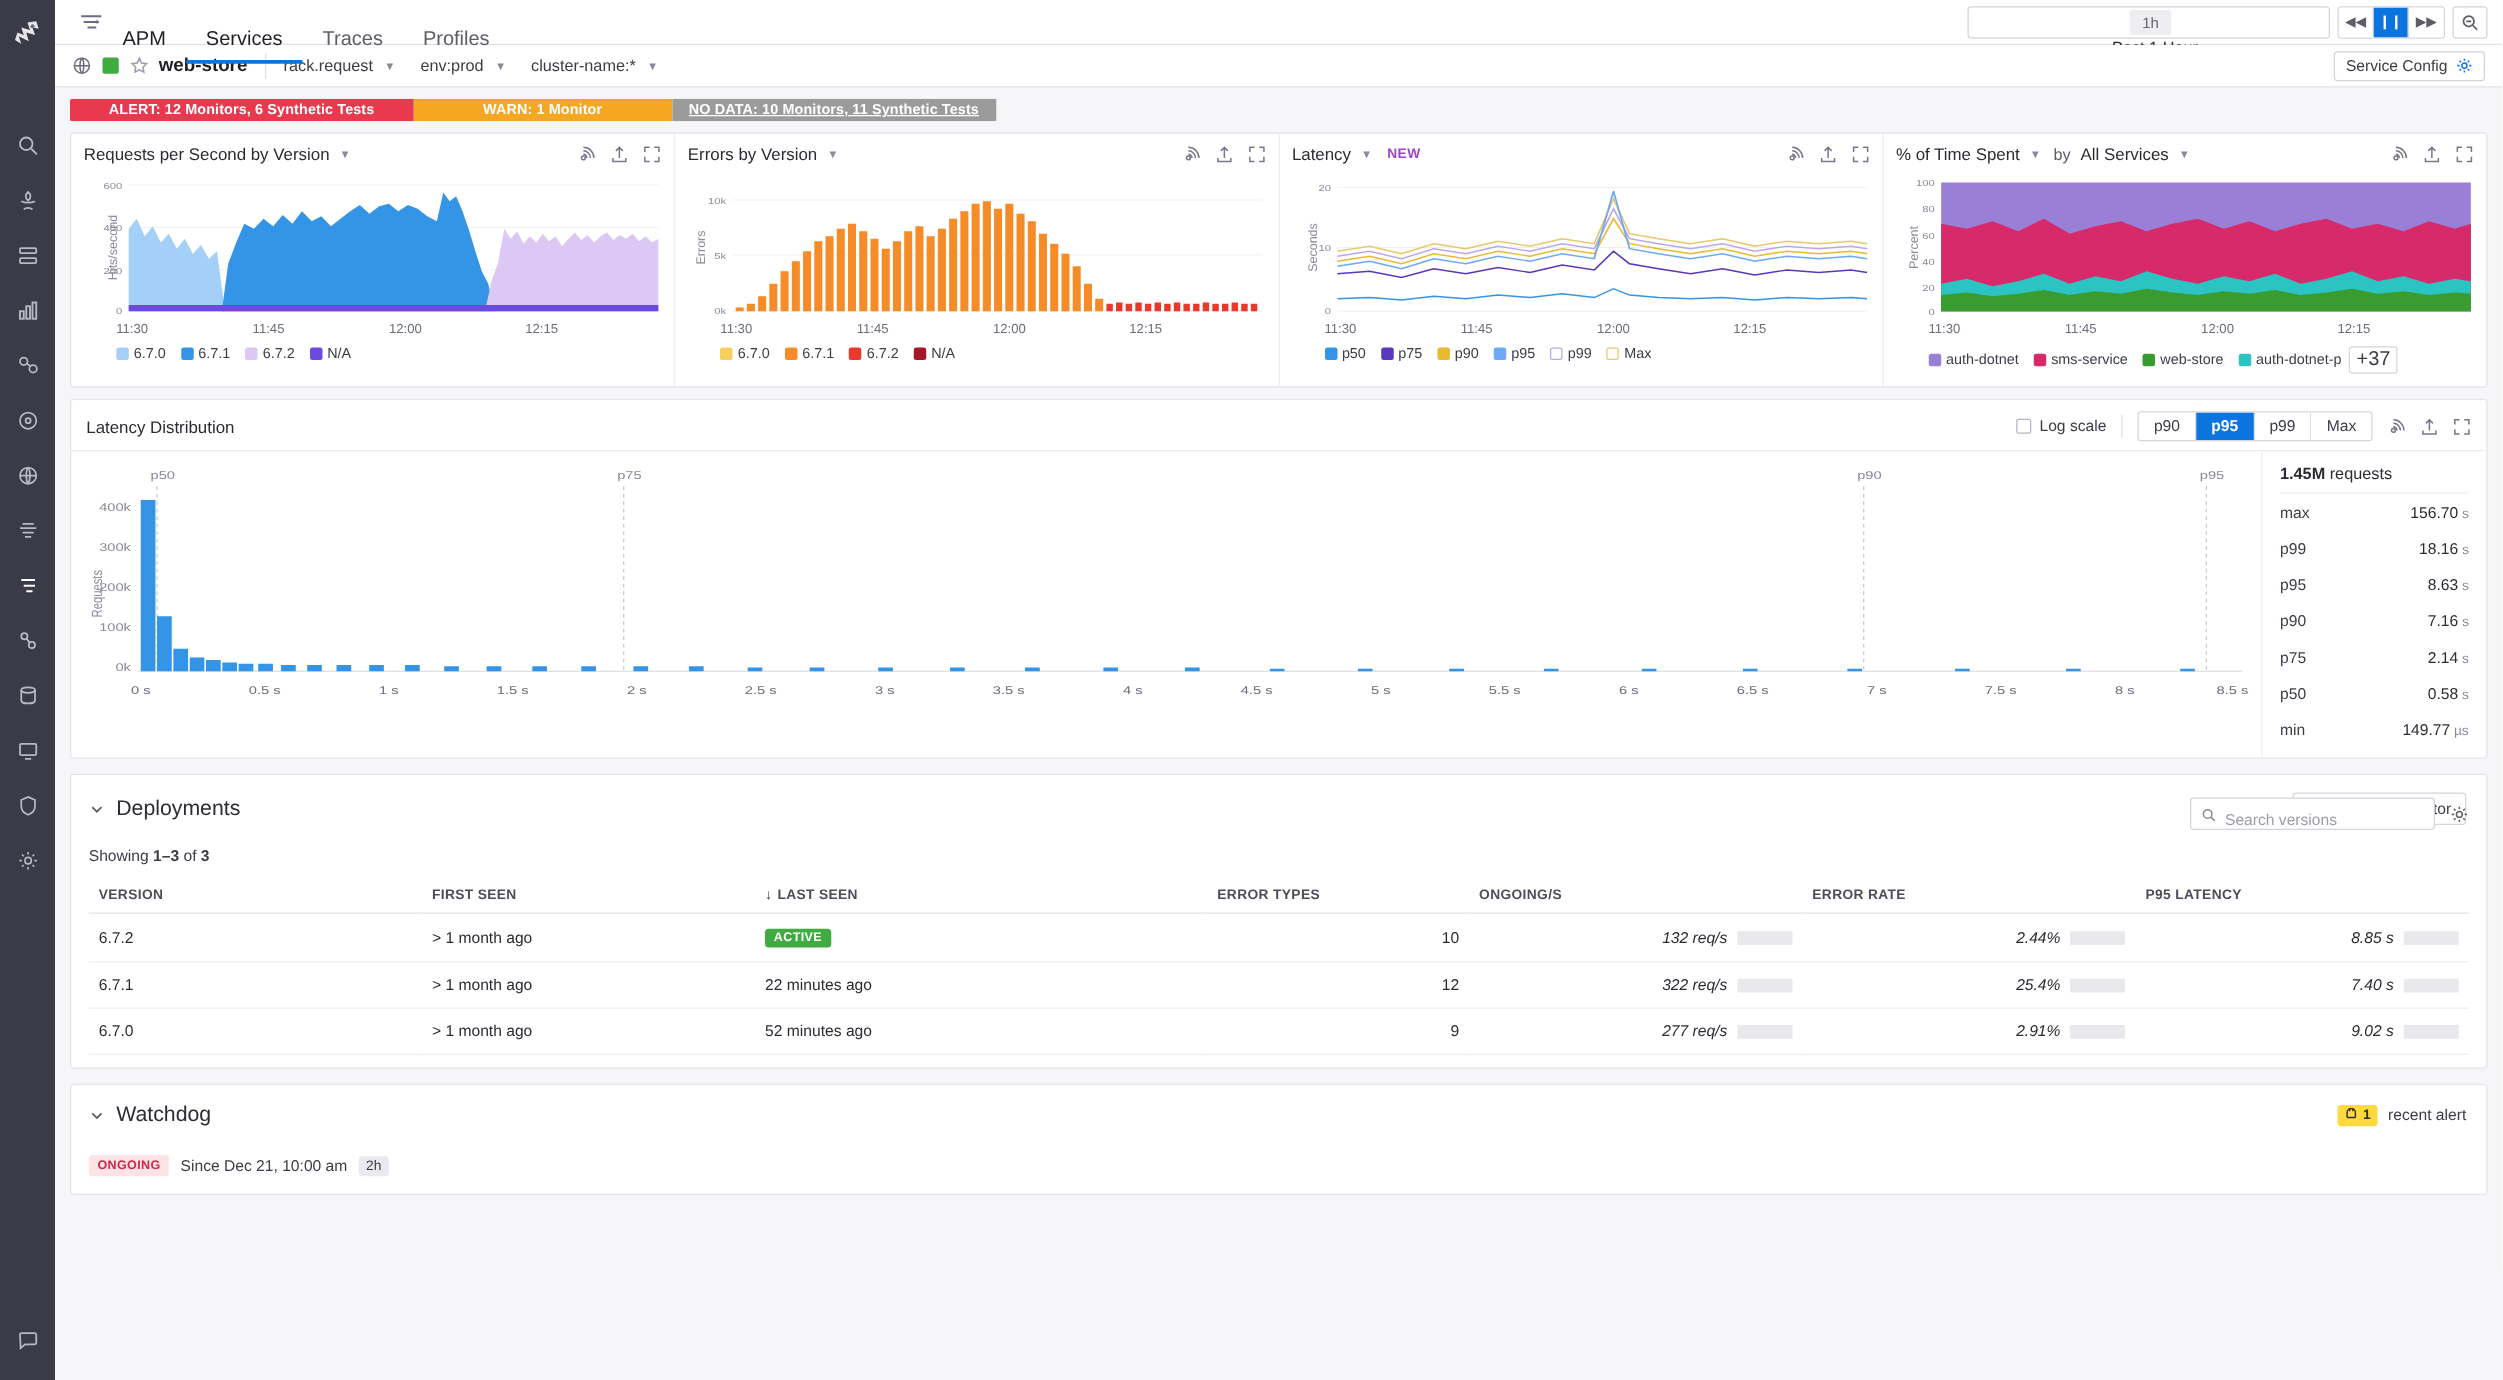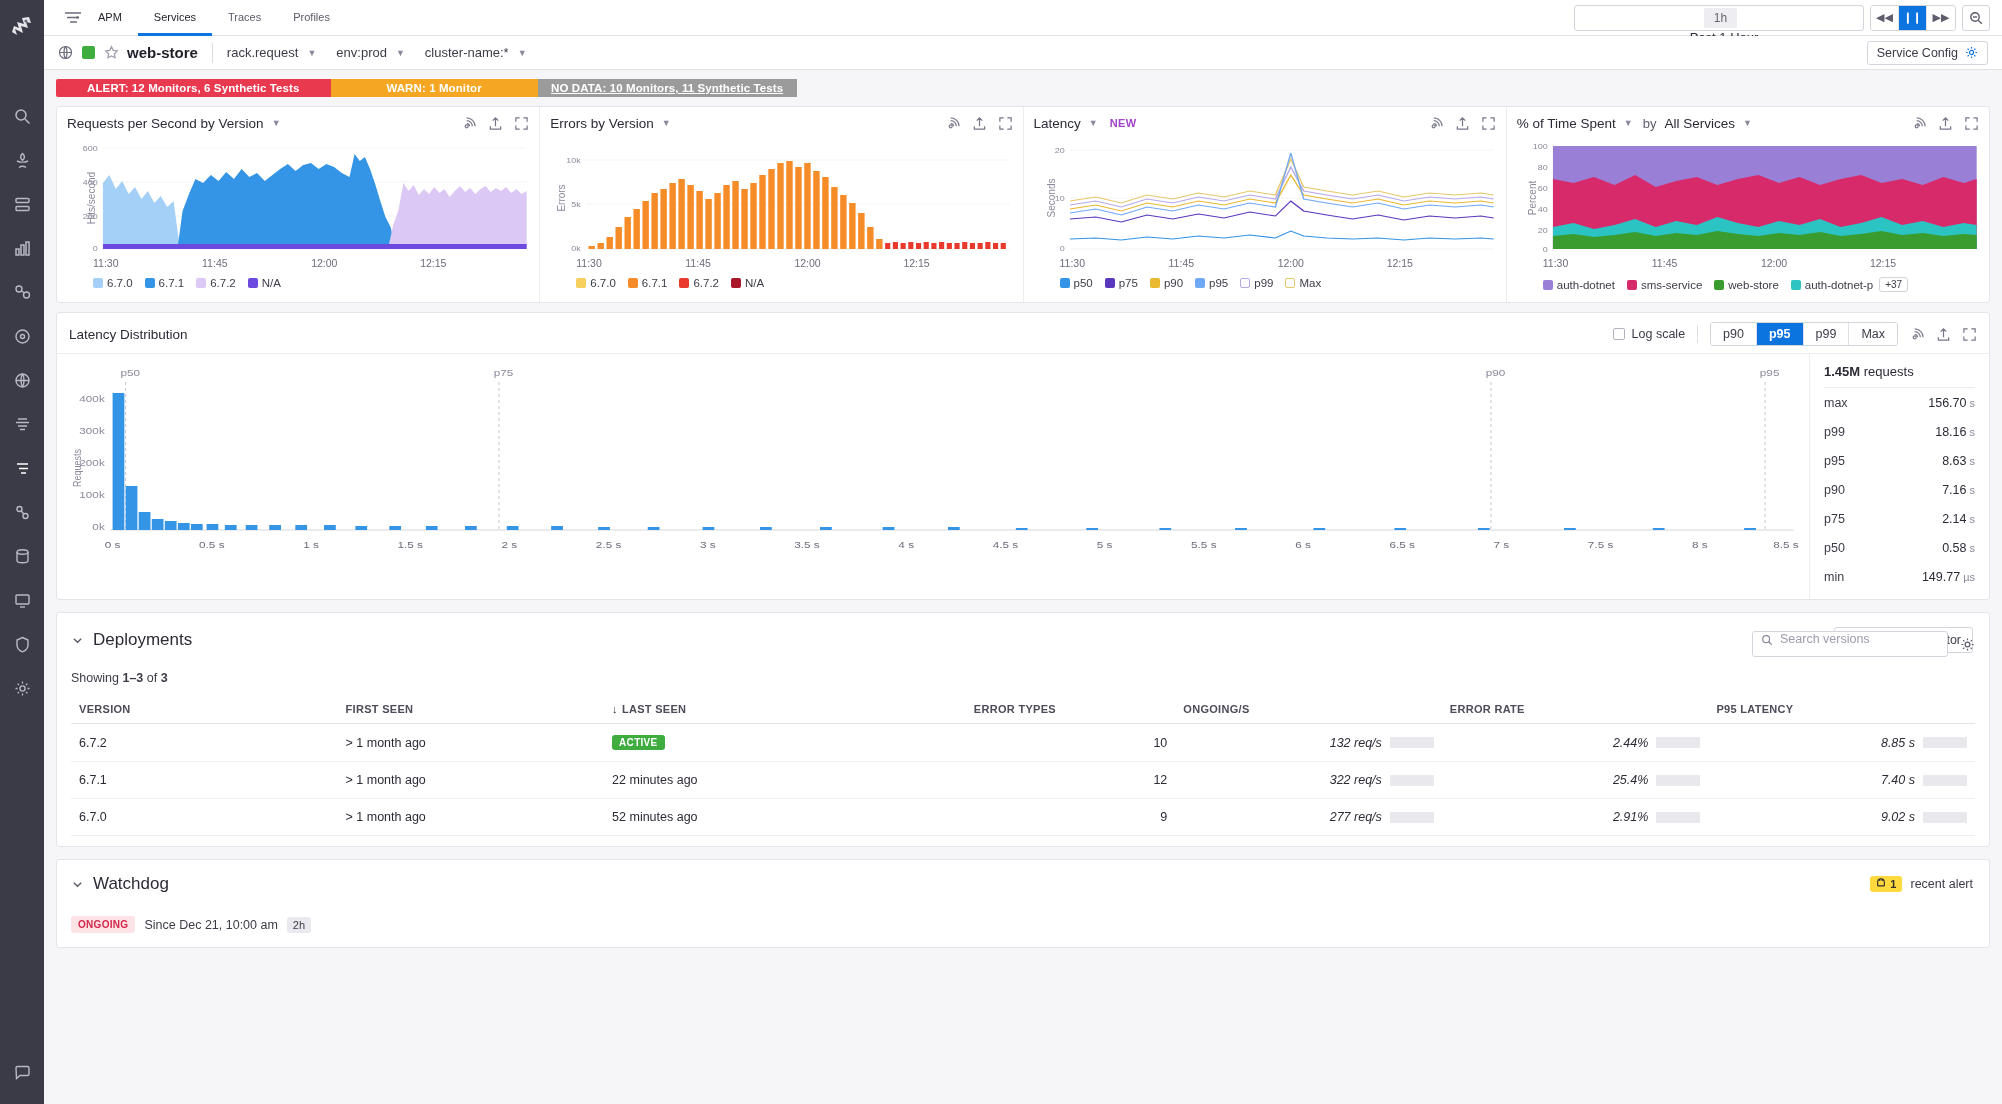--- a/index.html
+++ b/index.html
@@ -37,22 +37,22 @@
 
   
   .topnav {
     height: 36px; flex: 0 0 36px; background: #fff;
     border-bottom: 1px solid #e1e1e6;
     display: flex; align-items: stretch; padding-left: 10px;
   }
   .apm-icon { display: flex; align-items: center; padding: 0 10px; color: #6c6c7c; }
   .nav-tab {
     display: flex; align-items: center; padding: 0 16px;
-    font-size: 11px; color: #5c5c6b; cursor: pointer;
-    border-bottom: 3px solid transparent; position: relative; top: 1px;
+    font-size: 16px; color: #5c5c6b; cursor: pointer;
+    border-bottom: 3px solid transparent; position: relative; top: 16px;
   }
   .nav-tab.active { color: #1f1f28; border-bottom-color: #0b74de; }
   .nav-right { margin-left: auto; display: flex; align-items: center; gap: 6px; padding-right: 12px; }
   .timepicker {
     display: flex; align-items: center; height: 26px;
     border: 1px solid #d4d4dc; border-radius: 3px; background: #fff;
     width: 290px; cursor: pointer; flex-direction: column;
   }
   .tp-badge {
     background: #eeeef2; color: #65656f; font-size: 12px;
@@ -123,21 +123,21 @@
   .p-body { position: relative; height: 118px; }
   .p-body svg { display: block; }
   .p-xaxis { display: flex; font-size: 10.5px; color: #6c6c7c; padding-left: 26px; }
   .p-xaxis span { flex: 1; text-align: left; }
   .p-legend { display: flex; align-items: center; gap: 4px; padding: 8px 0 4px 26px;
               font-size: 11.5px; color: #3c3c48; flex-wrap: nowrap; overflow: hidden; }
   .lg { display: flex; align-items: center; gap: 4px; margin-right: 8px; cursor: pointer; white-space: nowrap; }
   .lg i { width: 10px; height: 10px; border-radius: 2px; display: block; }
   .lg-more {
     border: 1px solid #d4d4dc; border-radius: 3px; padding: 1px 5px;
-    font-size: 10px; color: #3c3c48; cursor: pointer; background: #fff;
+    font-size: 16px; color: #3c3c48; cursor: pointer; background: #fff;
   }
   .axis-label {
     position: absolute; left: -2px; top: 50%;
     transform: translateY(-50%) rotate(-90deg); transform-origin: center;
     font-size: 10px; color: #8a8a9c; white-space: nowrap;
   }
 
   
   .ld-card { background: #fff; border: 1px solid #e4e4ea; border-radius: 3px; margin-top: 9px; }
   .ld-head { display: flex; align-items: center; padding: 9px 12px 7px 12px; }
@@ -171,21 +171,21 @@
   .sect-right { margin-left: auto; display: flex; align-items: center; }
   .pill-btn {
     border: 1px solid #d4d4dc; border-radius: 3px; background: #fff;
     padding: 5px 11px; font-size: 12.5px; color: #3c3c48; cursor: pointer;
   }
   .sect-body { padding: 0 14px 10px 14px; }
   .showing { font-size: 12.5px; color: #3c3c48; padding: 2px 0 12px 0; }
   .showing b { font-weight: bold; }
   .dep-toolbar { display: flex; align-items: center; margin-top: -34px; margin-bottom: 12px; justify-content: flex-end; }
   .search-box {
-    display: flex; align-items: flex-start; gap: 7px; width: 196px; height: 26px;
+    display: flex; align-items: flex-end; gap: 7px; width: 196px; height: 26px;
     border: 1px solid #d4d4dc; border-radius: 3px; padding: 0 8px; background: #fff;
   }
   .search-box input { border: none; outline: none; font-size: 12.5px; width: 100%;
                       font-family: "Liberation Sans", sans-serif; color: #2b2b36; background: transparent; }
   .search-box input::placeholder { color: #9c9cae; }
   .tbl-gear { margin-left: 12px; color: #5c5c6b; cursor: pointer; display: flex; }
 
   table.dep { width: 100%; border-collapse: collapse; }
   table.dep th {
     font-size: 11px; font-weight: bold; color: #4c4c5a; letter-spacing: .3px;

